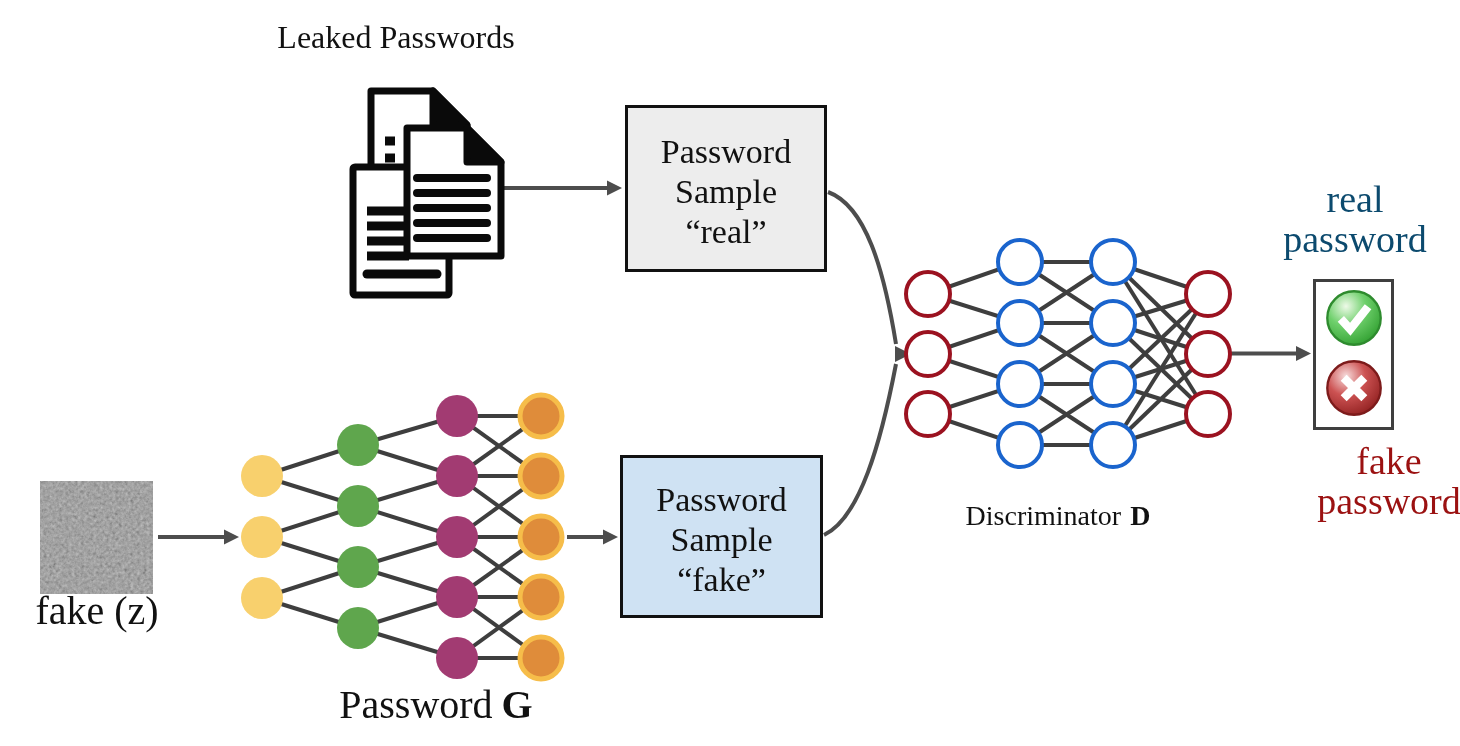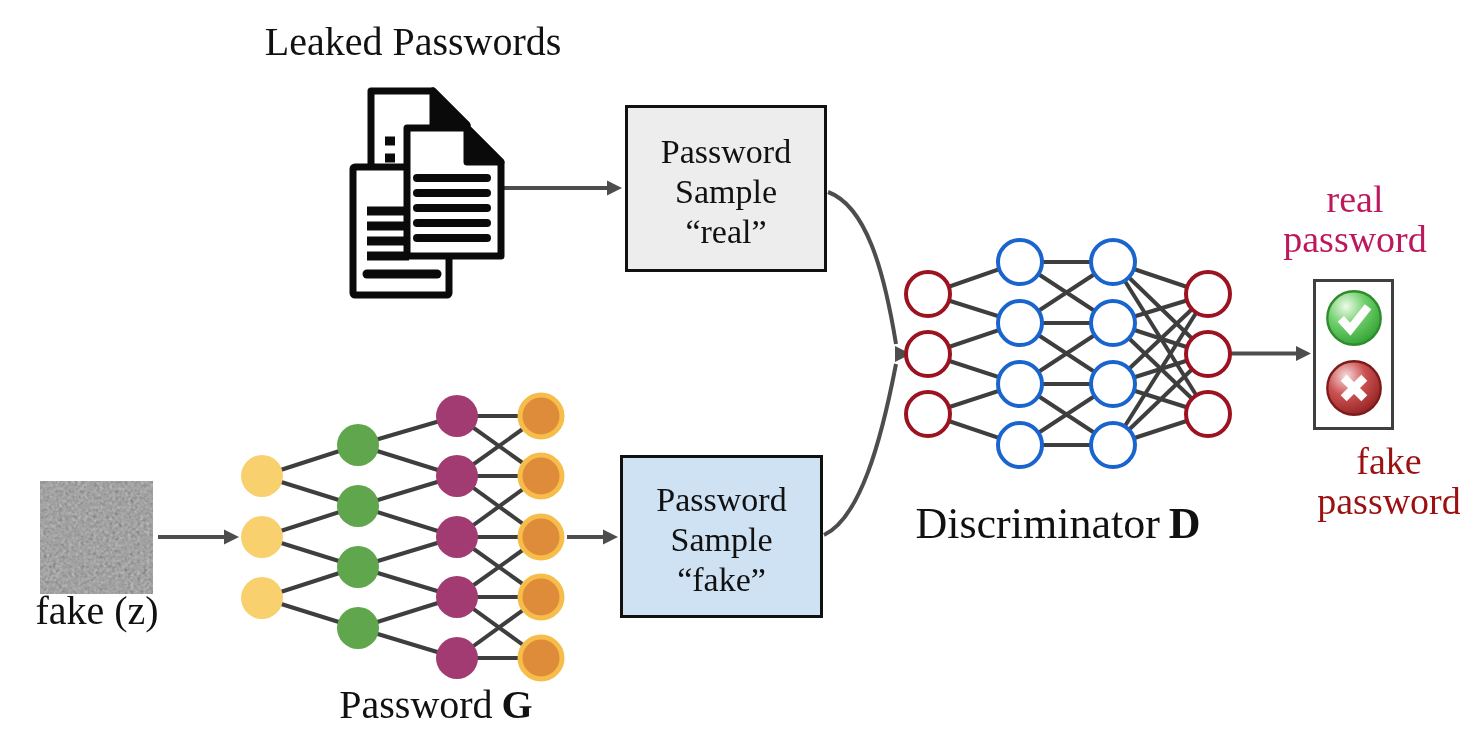--- a/index.html
+++ b/index.html
@@ -156,45 +156,45 @@
       <path d="M80 101 H150 M80 116 H150 M80 131 H150 M80 146 H150 M80 161 H150" stroke-width="8" stroke-linecap="round"></path>
       <path d="M30 197 H100" stroke-width="9" stroke-linecap="round"></path>
     </g>
 
     <g>
       <rect x="40" y="481" width="113" height="113" fill="#343434"></rect>
       <rect x="40" y="481" width="113" height="113" filter="url(#noiseF)"></rect>
     </g>
   </svg>
 
-  <div class="label" style="left:413px;top:21px;font-size:40px">Leaked Passwords</div>
+  <div class="label" style="left:396px;top:21px;font-size:32px">Leaked Passwords</div>
 
   <div class="label" style="left:97px;top:590px;font-size:40px">fake (z)</div>
 
   <div class="label" style="left:436px;top:684px;font-size:40px">
     <span>Password</span><span class="sym">G</span>
   </div>
 
-  <div class="label" style="left:1058px;top:501px;font-size:44px">
+  <div class="label" style="left:1058px;top:501px;font-size:28px">
     <span>Discriminator</span><span class="sym">D</span>
   </div>
 
   <div class="sample-box" style="left: 625px; top: 105px; width: 202px; height: 167px; padding-top: 24px; background: rgb(237, 237, 237);">
     <span>Password</span>
     <span>Sample</span>
     <span>“real”</span>
   </div>
 
   <div class="sample-box" style="left: 620px; top: 455px; width: 203px; height: 163px; padding-top: 22px; background: rgb(207, 226, 243);">
     <span>Password</span>
     <span>Sample</span>
     <span>“fake”</span>
   </div>
 
-  <div class="label two-line" style="left: 1355px; top: 179px; font-size: 38px; color: #be185d;">
+  <div class="label two-line" style="left: 1355px; top: 179px; font-size: 38px; color: #0c4a6e;">
     <span style="display:block">real</span>
     <span style="display:block">password</span>
   </div>
 
   <div class="label two-line" style="left: 1389px; top: 441px; font-size: 38px; color: rgb(155, 17, 17);">
     <span style="display:block">fake</span>
     <span style="display:block">password</span>
   </div>
 
   <div class="result-box" style="left:1313px;top:279px;width:81px;height:151px">

